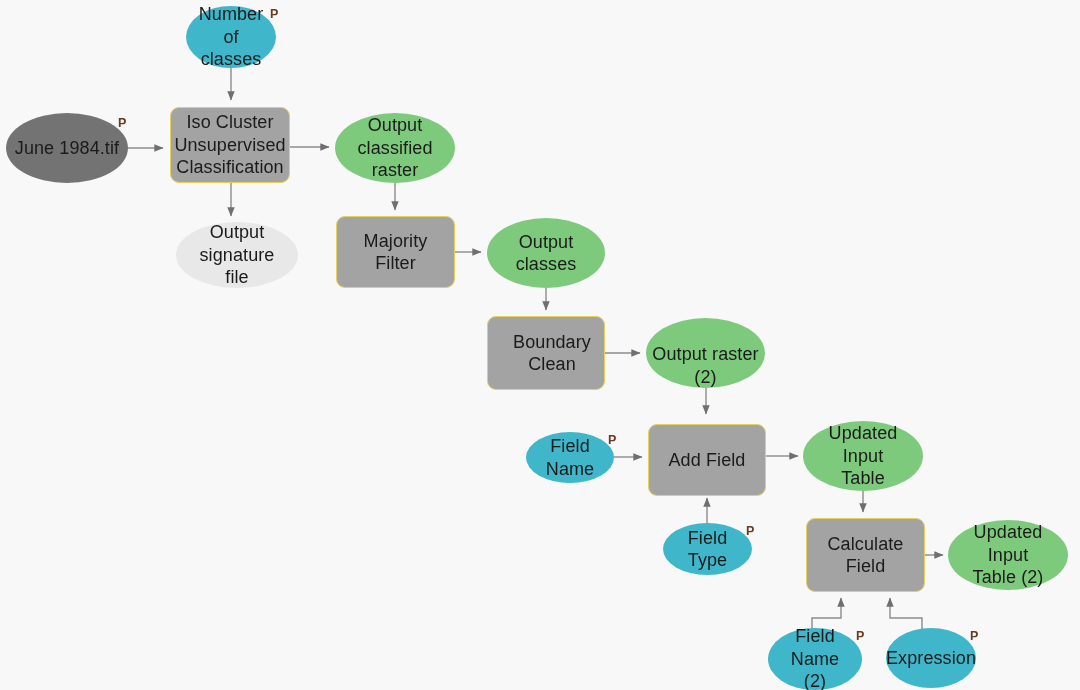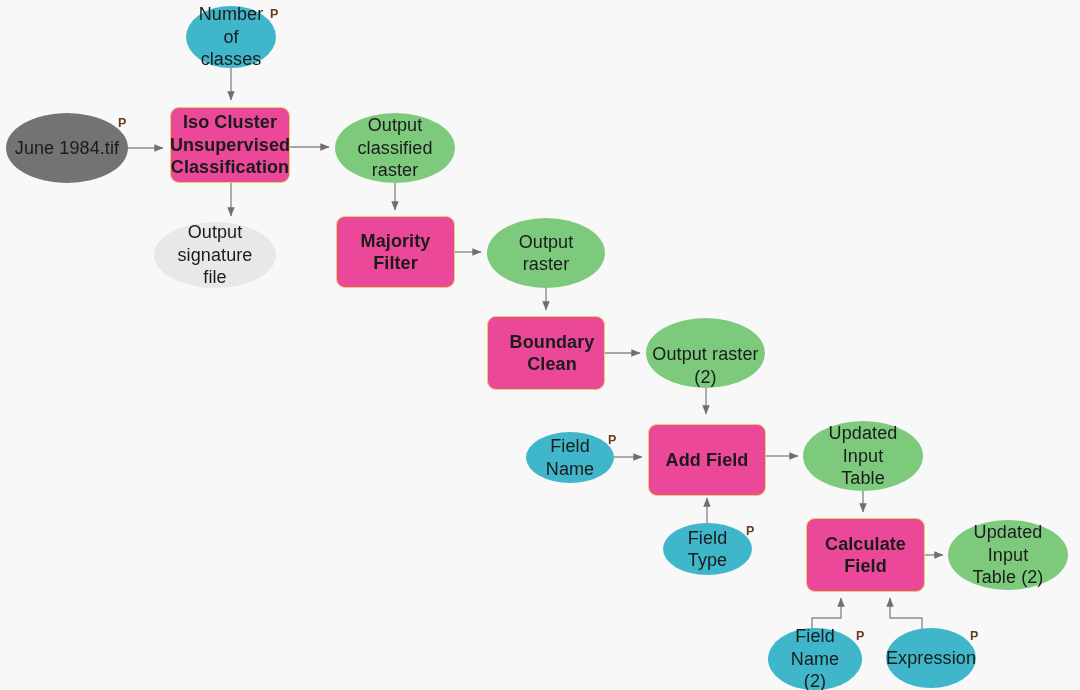--- a/index.html
+++ b/index.html
@@ -35,24 +35,23 @@
     line-height: 1.25;
     letter-spacing: 0.1px;
   }
   .node .label {
     display: block;
     padding: 0 6px;
     white-space: pre-line;
   }
   
   .node.tool {
-    background: #ec4899;
+    background: #a3a3a3;
     border: 1px solid #e6d15f;
     border-radius: 9px;
-    font-weight: bold;
   }
   
   .node.ellipse {
     border-radius: 50%;
   }
   .node.param {
     background: #3fb6c9;
   }
   .node.input-data {
     background: #737373;
@@ -130,29 +129,29 @@
       <div class="pmark" style="left: 118px; top: 117px;">P</div>
       <div class="node tool" style="left: 170px; top: 107px; width: 120px; height: 76px;">
         <span class="label">Iso Cluster
 Unsupervised
 Classification</span>
       </div>
       <div class="node ellipse derived" style="left: 335px; top: 113px; width: 120px; height: 70px;">
         <span class="label">Output classified
 raster</span>
       </div>
-      <div class="node ellipse unset" style="left: 154px; top: 222px; width: 122px; height: 66px;">
+      <div class="node ellipse unset" style="left: 176px; top: 222px; width: 122px; height: 66px;">
         <span class="label">Output signature
 file</span>
       </div>
       <div class="node tool" style="left: 336px; top: 216px; width: 119px; height: 72px;">
         <span class="label">Majority Filter</span>
       </div>
       <div class="node ellipse derived" style="left: 487px; top: 218px; width: 118px; height: 70px;">
-        <span class="label">Output raster</span>
+        <span class="label">Output classes</span>
       </div>
       <div class="node tool" style="left: 487px; top: 316px; width: 118px; height: 74px; padding-left: 12px;">
         <span class="label">Boundary Clean</span>
       </div>
       <div class="node ellipse derived" style="left: 646px; top: 318px; width: 119px; height: 70px; align-items: flex-end;">
         <span class="label">Output raster (2)</span>
       </div>
       <div class="node ellipse param" style="left: 526px; top: 432px; width: 88px; height: 51px;">
         <span class="label">Field Name</span>
       </div>

